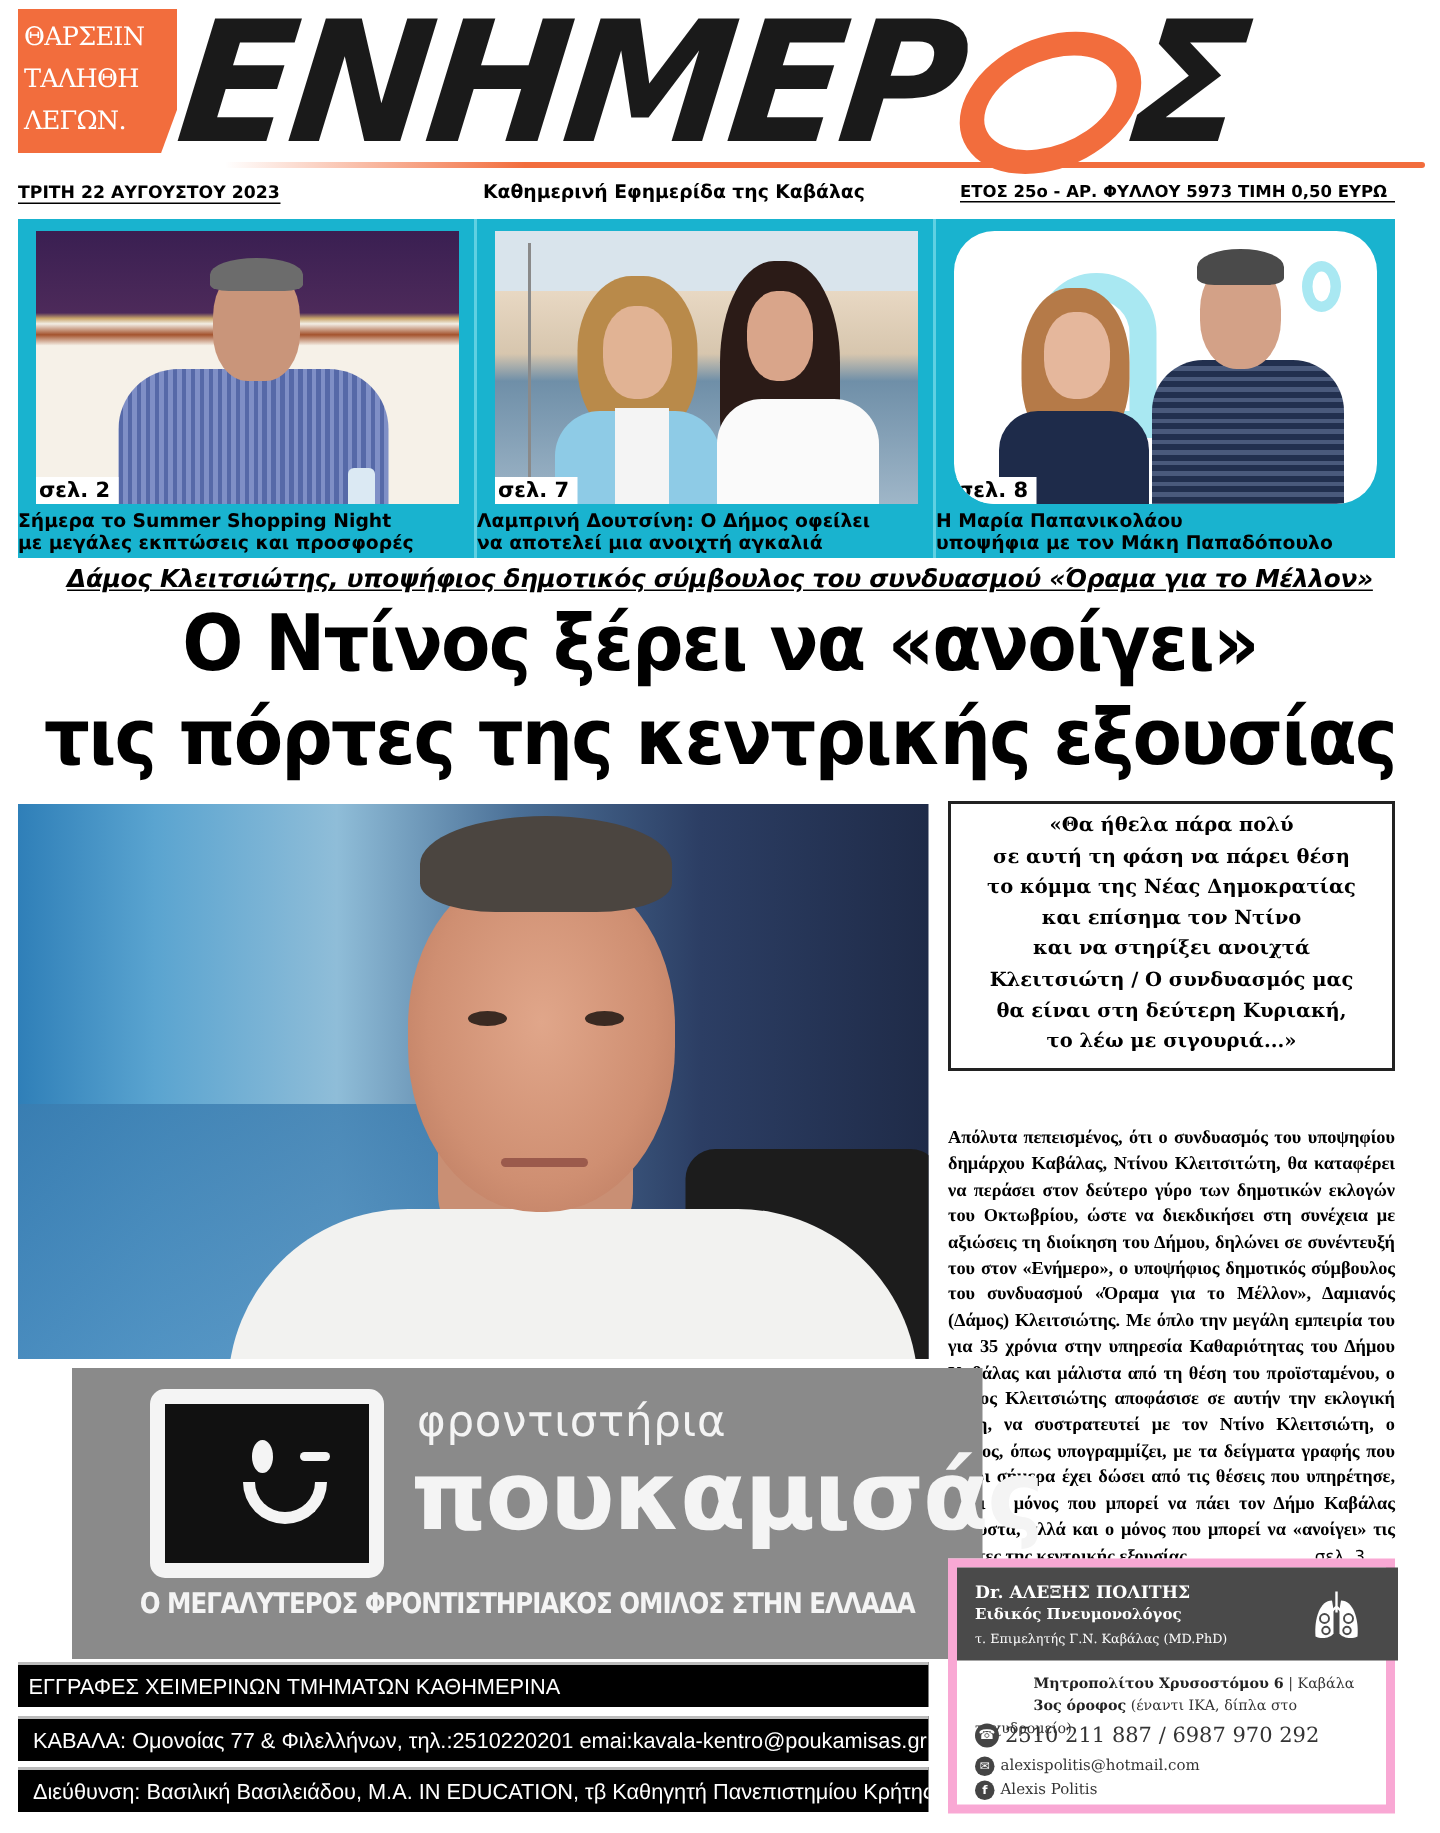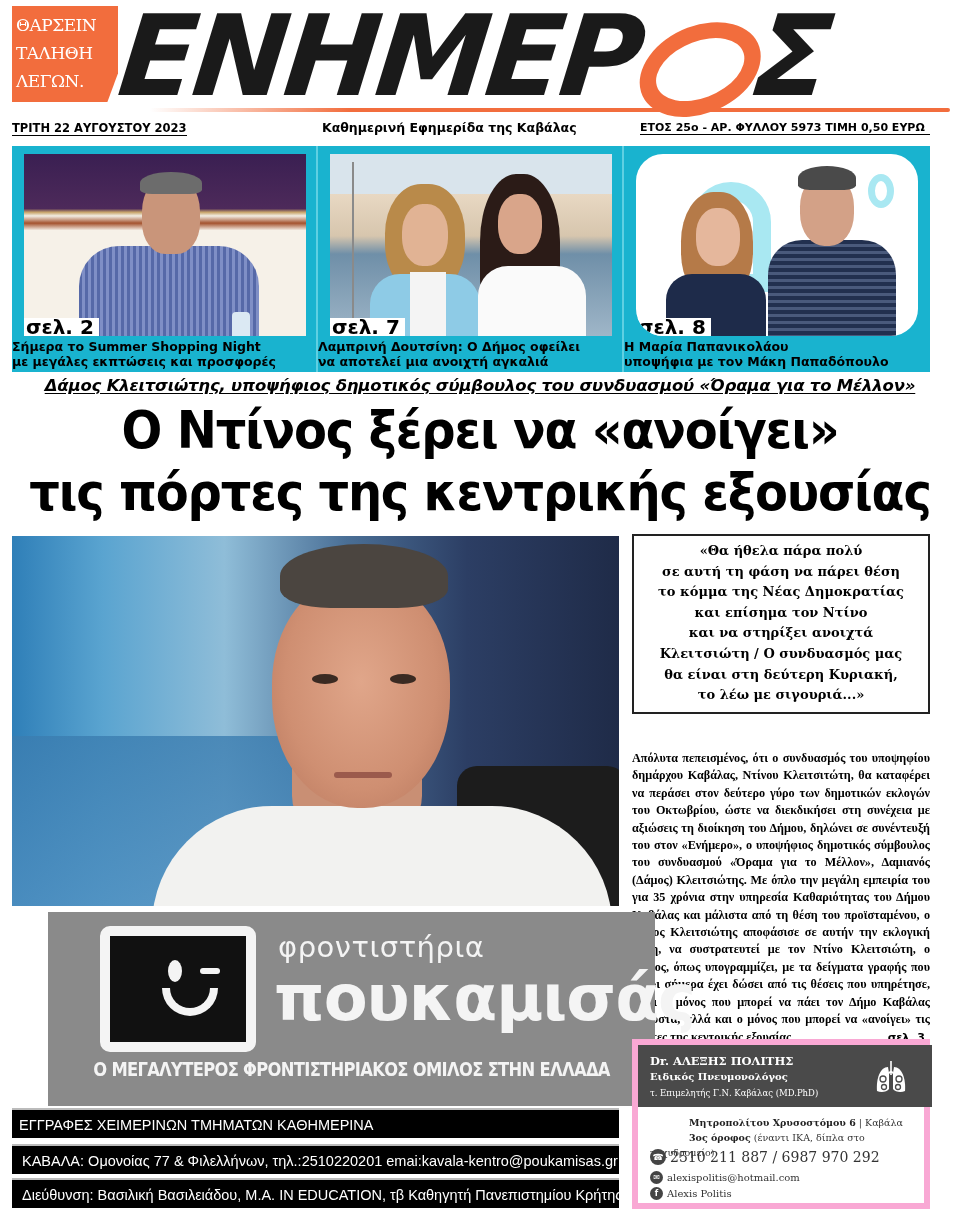--- a/index.html
+++ b/index.html
@@ -51,21 +51,21 @@
     }
     .teaser {
       position: relative; width: 306px; height: 226px; border-right: 2px solid #5fd0e2;
     }
     .teaser:last-child { border-right: none; }
     .teaser .photo {
       position: absolute; left: 12px; top: 8px; width: 282px; height: 182px; overflow: hidden;
     }
     .teaser .pagetag {
       position: absolute; left: 0; bottom: 0; background: #fff; color: #000;
-      font-weight: 900; font-size: 20px; padding: 1px 5px 0 2px; line-height: 17px;
+      font-weight: 900; font-size: 14px; padding: 1px 5px 0 2px; line-height: 17px;
     }
     .teaser .caption {
       position: absolute; left: 0; top: 193px; width: 358px; 
       color: #000000; font-weight: bold; font-size: 12.5px; line-height: 15px;
     }
 
     
     .p1 { background: linear-gradient(180deg, #3a1f52 0%, #4d2a5a 30%, #c8a46a 32%, #f2ede4 34%, #a4532e 38%, #f6f1e8 42%, #f6f1e8 100%); }
     .p1 .head { position: absolute; left: 118px; top: 22px; width: 58px; height: 78px; background: #c9957a; border-radius: 45% 45% 40% 40%; }
     .p1 .hair { position: absolute; left: 116px; top: 18px; width: 62px; height: 22px; background: #6c6c6c; border-radius: 50% 50% 20% 20%; }
@@ -153,22 +153,22 @@
       position: absolute; left: 632px; top: 534px; width: 298px; height: 180px;
       border: 2px solid #222; text-align: center; font-family: "DejaVu Serif", serif;
       font-weight: bold; font-size: 13px; line-height: 20.6px; padding-top: 5px;
     }
     .article {
       position: absolute; left: 632px; top: 718px; width: 298px;
       font-family: "Liberation Serif", serif; font-weight: bold; font-size: 12.2px; line-height: 17.4px;
       text-align: justify; text-align-last: left; margin-top: 32px;
     }
     .article .seeref {
-      position: absolute; right: 5px; bottom: 0; font-family: "DejaVu Sans", sans-serif;
-      font-weight: 700; font-size: 11px;
+      position: absolute; right: 20px; bottom: 0; font-family: "DejaVu Sans", sans-serif;
+      font-weight: 400; font-size: 11px;
     }
 
     
     .card {
       position: absolute; left: 632px; top: 1039px; width: 298px; height: 170px;
       border: 6px solid #f9a8d4; background: #fff;
     }
     .card .head {
       position: absolute; left: 0; top: 0; width: 294px; height: 62px; background: #4a4a4a; color: #fff;
       font-family: "DejaVu Serif", serif; padding: 8px 0 0 12px;

